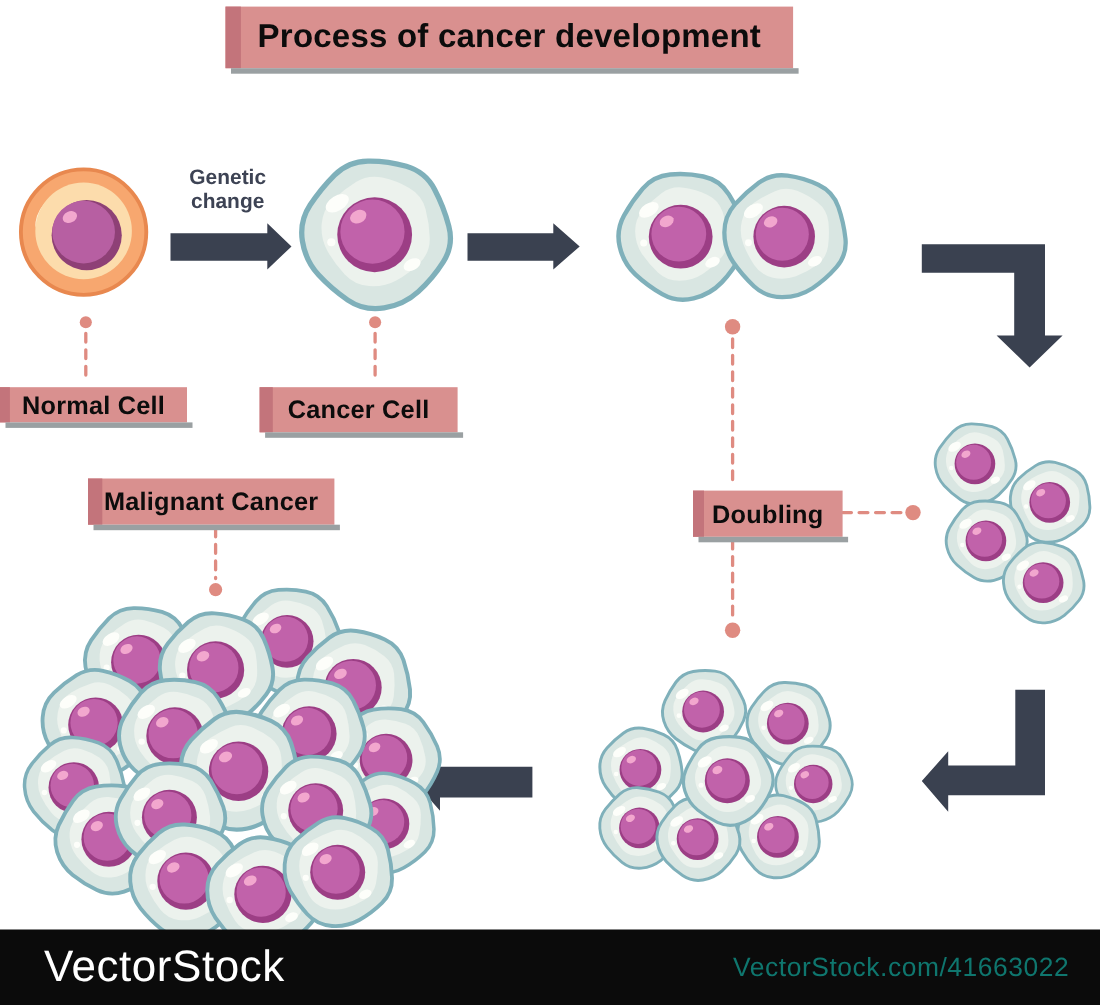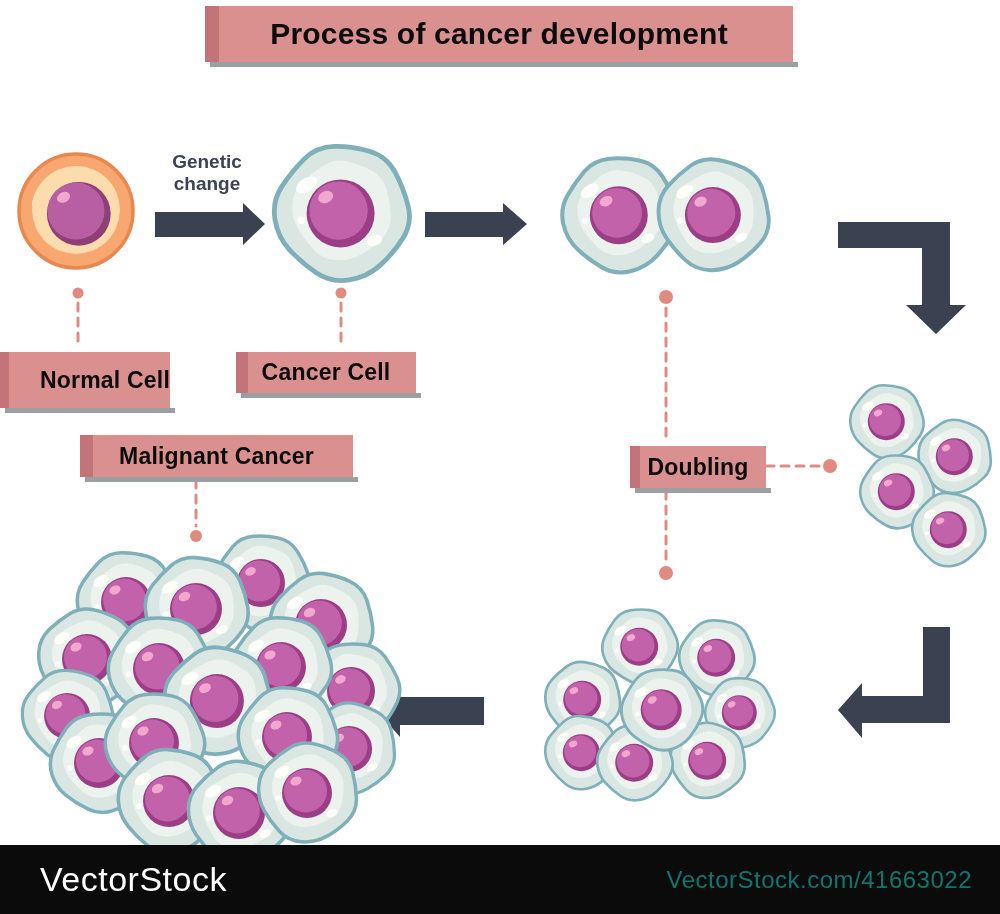--- a/index.html
+++ b/index.html
@@ -15,42 +15,42 @@
   .banner .edge{
     position:absolute;left:0;top:0;bottom:0;background:var(--banner-edge);
   }
   .banner .shadow{
     position:absolute;left:5px;right:-5px;bottom:-5px;height:5px;background:var(--banner-shadow);
   }
   .banner-text{
     position:relative;font-weight:bold;color:var(--text);white-space:nowrap;line-height:1;
     letter-spacing:0.2px;
   }
-  .title-banner{left:205px;top:6px;width:588px;height:56px;}
+  .title-banner{left:205px;top:6px;width:516px;height:56px;}
   .title-banner .edge{width:14px;}
   .title-banner .banner-text{font-size:30px;}
   .label-banner .banner-text{font-size:23px;}
-  #b-normal{left:0;top:352px;width:170px;height:56px;justify-content:flex-end;}
+  #b-normal{left:0;top:352px;width:170px;height:32px;}
   #b-normal .edge{width:9px;}
   #b-cancer{left:236px;top:352px;width:180px;height:41px;}
   #b-cancer .edge{width:12px;}
-  #b-malignant{left:80px;top:435px;width:273px;height:42px;}
+  #b-malignant{left:80px;top:435px;width:224px;height:42px;}
   #b-malignant .edge{width:13px;}
   #b-doubling{left:630px;top:446px;width:136px;height:42px;}
   #b-doubling .edge{width:10px;}
   .note{
     position:absolute;left:157px;top:151px;width:100px;z-index:2;
     font-size:19px;font-weight:bold;color:var(--note);text-align:center;line-height:1.15;
   }
   .watermark-bar{
     position:absolute;left:0;top:845px;width:1000px;height:69px;z-index:5;
     background:var(--wm-bg);display:flex;align-items:center;justify-content:space-between;
     padding:0 28px 0 40px;box-sizing:border-box;
   }
-  .wm-brand{color:#fff;font-size:34px;letter-spacing:0.5px;}
+  .wm-brand{color:#fff;font-size:40px;letter-spacing:0.5px;}
   .wm-credit{color:#0f766e;font-size:24px;letter-spacing:0.5px;}
 </style>
 </head>
 <body>
 
 <div class="stage">
 
   <svg id="diagram" width="1000" height="914" viewBox="0 0 1000 914">
       <g>
         <line x1="78" y1="303" x2="78" y2="348" stroke="#df8b81" stroke-width="3" stroke-dasharray="8 7" stroke-linecap="round"></line>

